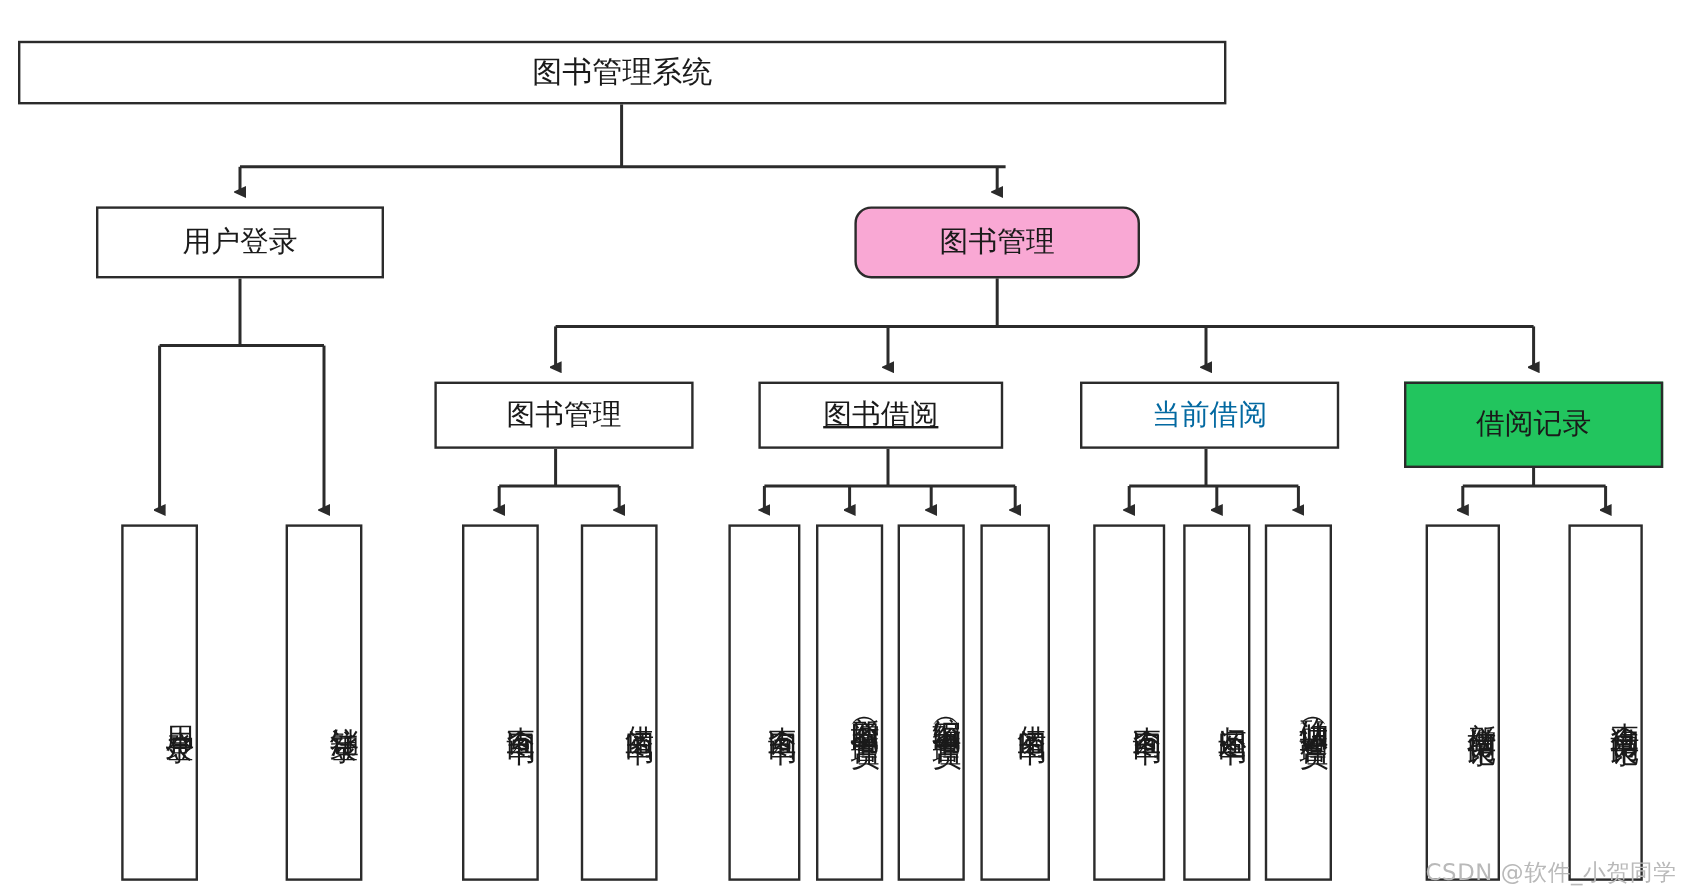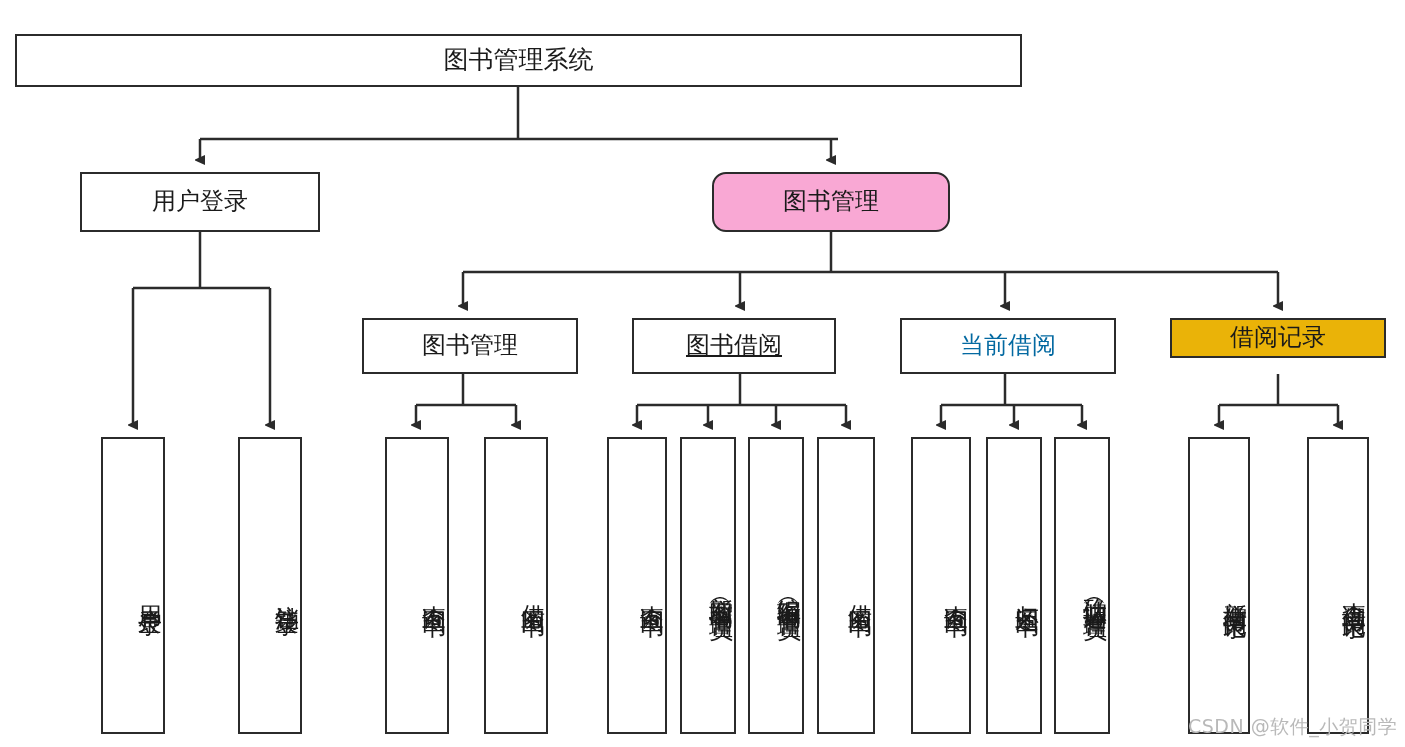--- a/index.html
+++ b/index.html
@@ -136,21 +136,21 @@
   </div>
   <div class="node branch" style="left: 362px; top: 318px; width: 216px; height: 56px; border-color: rgb(43, 43, 43); background: rgb(255, 255, 255); color: rgb(26, 26, 26);">
     <span>图书管理</span>
   </div>
   <div class="node branch" style="left: 632px; top: 318px; width: 204px; height: 56px; border-color: rgb(43, 43, 43); background: rgb(255, 255, 255); color: rgb(26, 26, 26); text-decoration: underline;">
     <span>图书借阅</span>
   </div>
   <div class="node branch" style="left: 900px; top: 318px; width: 216px; height: 56px; border-color: rgb(43, 43, 43); background: rgb(255, 255, 255); color: #0369a1;">
     <span>当前借阅</span>
   </div>
-  <div class="node branch" style="left: 1170px; top: 318px; width: 216px; height: 40px; border-color: rgb(43, 43, 43); background: #eab308; color: rgb(26, 26, 26);">
+  <div class="node branch" style="left: 1170px; top: 318px; width: 216px; height: 72px; border-color: rgb(43, 43, 43); background: #22c55e; color: rgb(26, 26, 26);">
     <span>借阅记录</span>
   </div>
 
   <div class="node leaf" style="left: 101px; top: 437px; width: 64px; height: 297px; border-color: rgb(43, 43, 43); background: rgb(255, 255, 255); color: rgb(26, 26, 26);">
     <span class="leaf-text">用户登录</span>
   </div>
   <div class="node leaf" style="left: 238px; top: 437px; width: 64px; height: 297px; border-color: rgb(43, 43, 43); background: rgb(255, 255, 255); color: rgb(26, 26, 26);">
     <span class="leaf-text">注销登录</span>
   </div>
   <div class="node leaf" style="left: 385px; top: 437px; width: 64px; height: 297px; border-color: rgb(43, 43, 43); background: rgb(255, 255, 255); color: rgb(26, 26, 26);">

